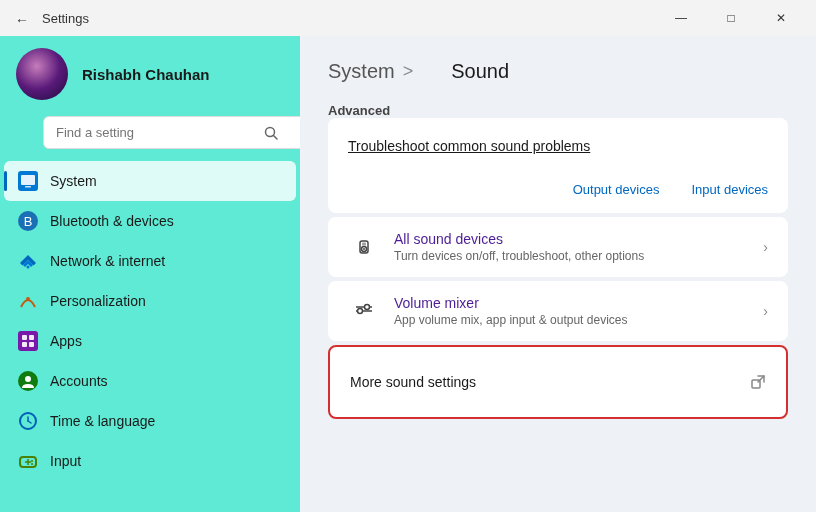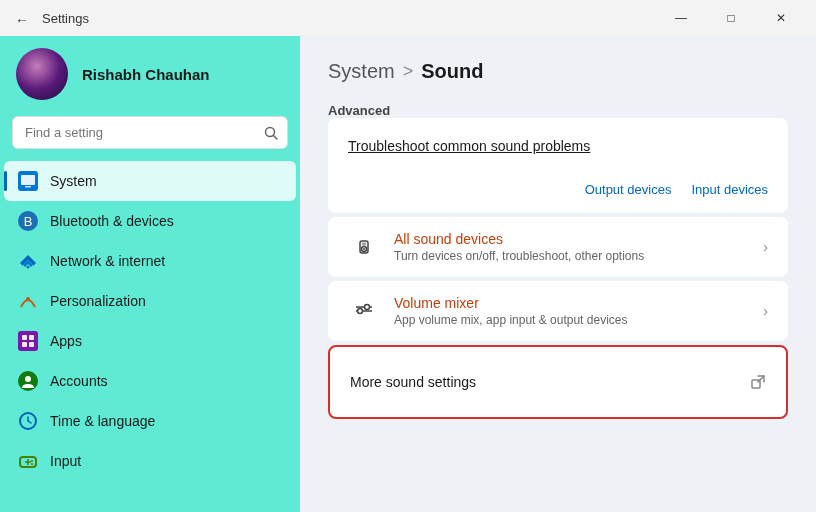--- a/index.html
+++ b/index.html
@@ -101,20 +101,21 @@
     }
     .search-input {
       width: 100%;
       padding: 8px 36px 8px 12px;
       border-radius: 6px;
       border: 1px solid #ddd;
       background: white;
       font-size: 13px;
       color: #333;
       outline: none;
+      margin-left: 31px;
     }
     .search-icon-wrap {
       position: absolute;
       right: 10px;
       top: 50%;
       transform: translateY(-50%);
       color: #666;
       font-size: 13px;
     }
 
@@ -175,21 +176,22 @@
     .breadcrumb-parent {
       color: #555;
       font-weight: 400;
     }
     .breadcrumb-sep {
       color: #888;
       font-size: 18px;
     }
     .breadcrumb-current {
       color: #1a1a1a;
-      font-weight: 700;
+      font-weight: 400;
+      margin-left: 30px;
     }
 
     .section-label {
       font-size: 13px;
       font-weight: 600;
       color: #444;
       margin-bottom: 0;
     }
 
     .card {
@@ -204,21 +206,21 @@
     }
     .troubleshoot-title {
       font-size: 14px;
       color: #1a1a1a;
       margin-bottom: 28px;
       text-decoration: underline;
     }
     .troubleshoot-links {
       display: flex;
       justify-content: flex-end;
-      gap: 20px;
+      gap: 32px;
     }
     .troubleshoot-link {
       color: #0067c0;
       font-size: 13px;
       cursor: pointer;
       text-decoration: none;
     }
 
     .list-item-card {
       display: flex;
@@ -237,21 +239,21 @@
       align-items: center;
       justify-content: center;
       margin-right: 14px;
       flex-shrink: 0;
     }
     .list-item-text {
       flex: 1;
     }
     .list-item-title {
       font-size: 14px;
-      color: #c2410c;
+      color: #4c1d95;
       font-weight: 400;
     }
     .list-item-sub {
       font-size: 12px;
       color: #666;
       margin-top: 2px;
     }
     .list-item-chevron {
       color: #888;
       font-size: 14px;

